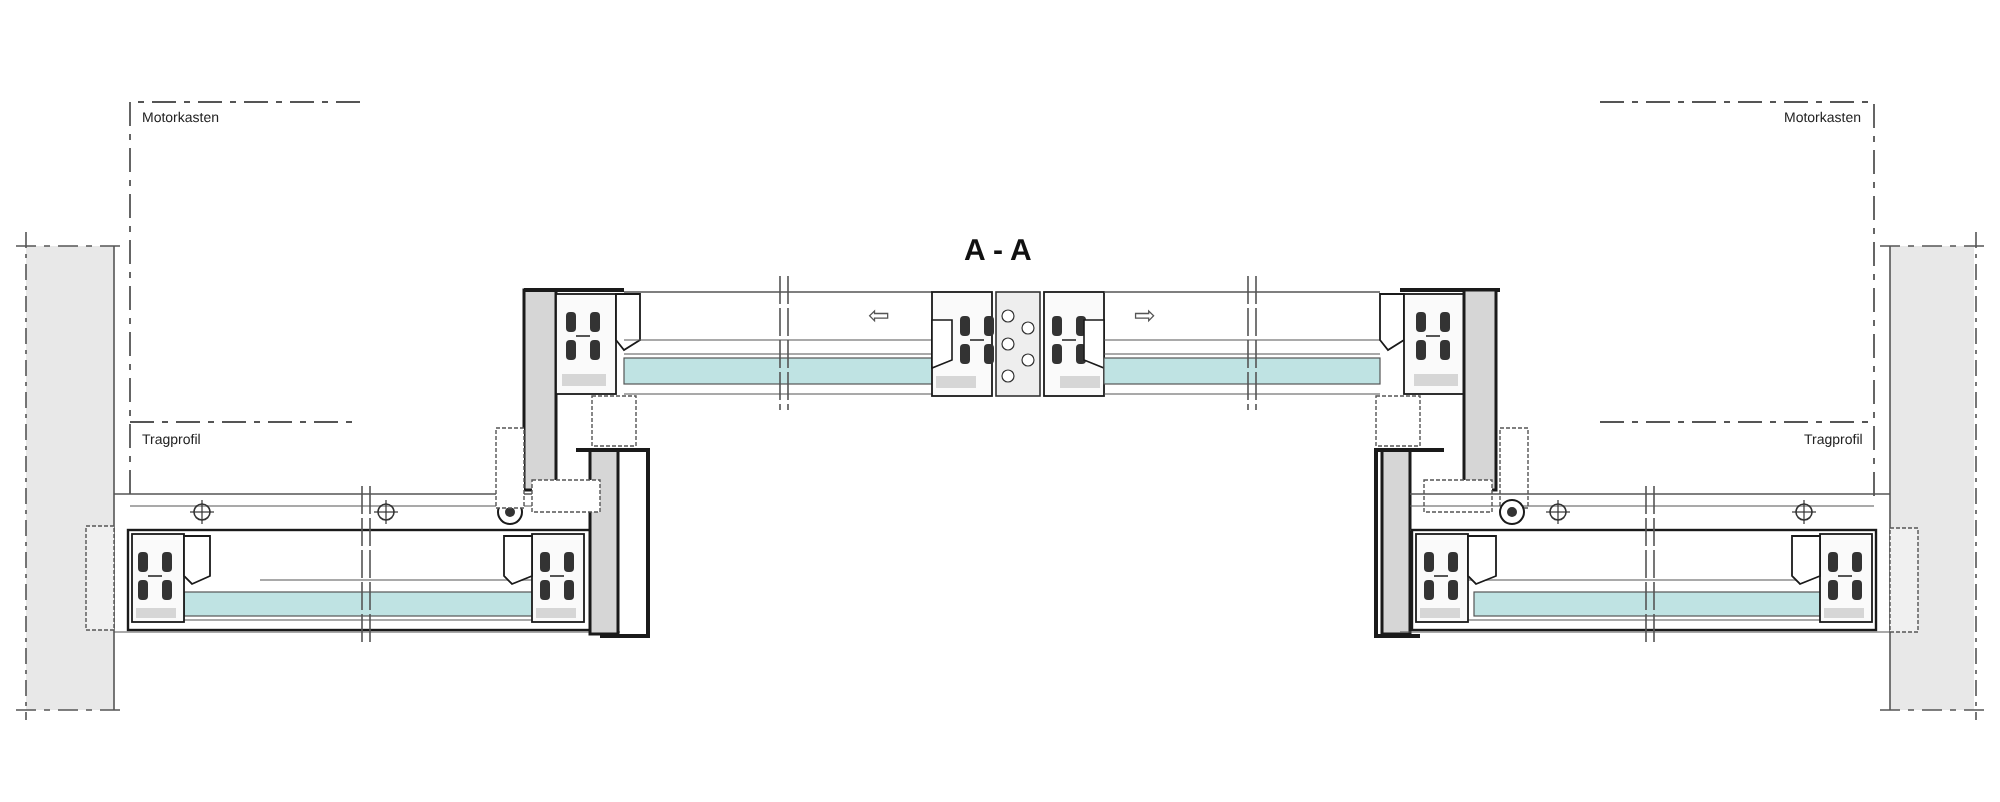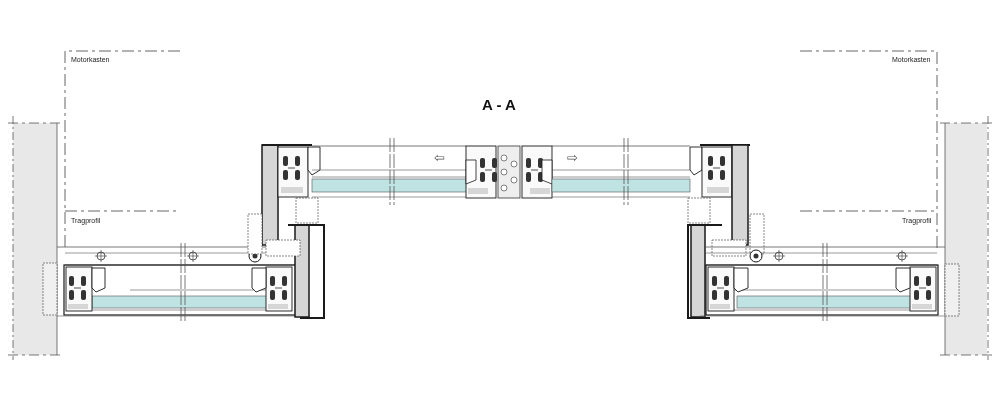--- a/index.html
+++ b/index.html
@@ -163,19 +163,19 @@
     <path d="M896,268 L910,268 L910,288 L900,292 L896,288 Z" fill="#fff" stroke="#1a1a1a" stroke-width="0.9"></path>
     <line x1="823" y1="243" x2="823" y2="322" stroke="#555" stroke-width="0.8" stroke-dasharray="14,2"></line>
     <line x1="827" y1="243" x2="827" y2="322" stroke="#555" stroke-width="0.8" stroke-dasharray="14,2"></line>
     <use href="#screw" x="779" y="256"></use>
     <use href="#screw" x="902" y="256"></use>
     <circle cx="756" cy="256" r="6" fill="#fff" stroke="#1a1a1a" stroke-width="1"></circle>
     <circle cx="756" cy="256" r="2.5" fill="#333"></circle>
   </g>
 </svg>
 
-<div class="title" style="left:482px; top:96px;">A - A</div>
+<div class="title" style="left:482px; top:117px;">A - A</div>
 <div class="lbl" style="left:71px; top:56px;">Motorkasten</div>
 <div class="lbl" style="left:892px; top:56px;">Motorkasten</div>
 <div class="lbl" style="left:71px; top:217px;">Tragprofil</div>
 <div class="lbl" style="left:902px; top:217px;">Tragprofil</div>
 <div class="lbl" style="left:434px; top:150px; font-size:13px; color:#555;">⇦</div>
 <div class="lbl" style="left:567px; top:150px; font-size:13px; color:#555;">⇨</div>
 
 </body></html>

